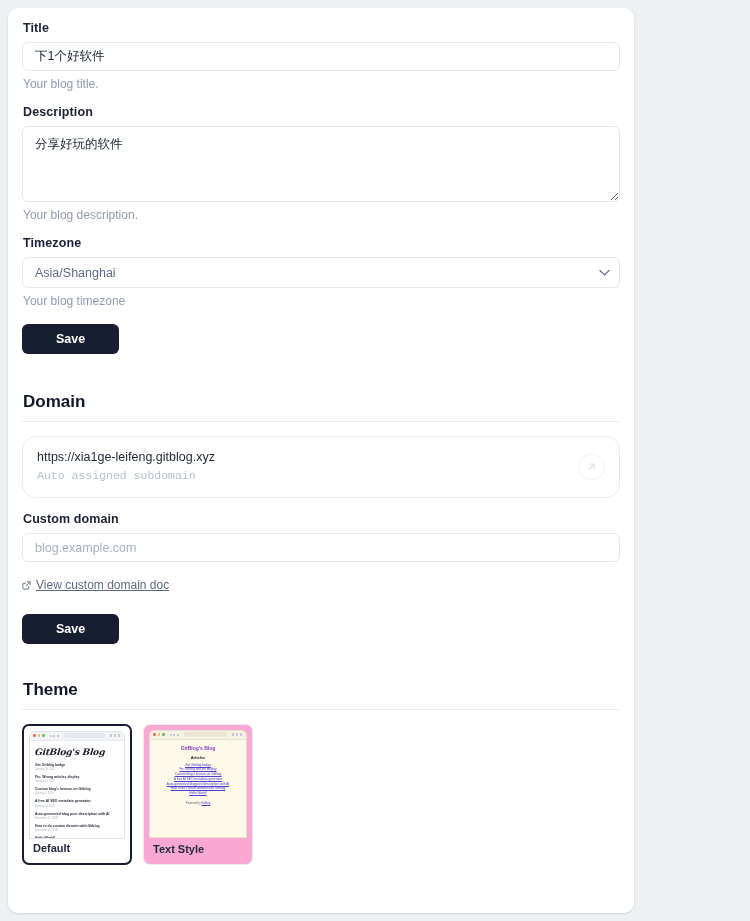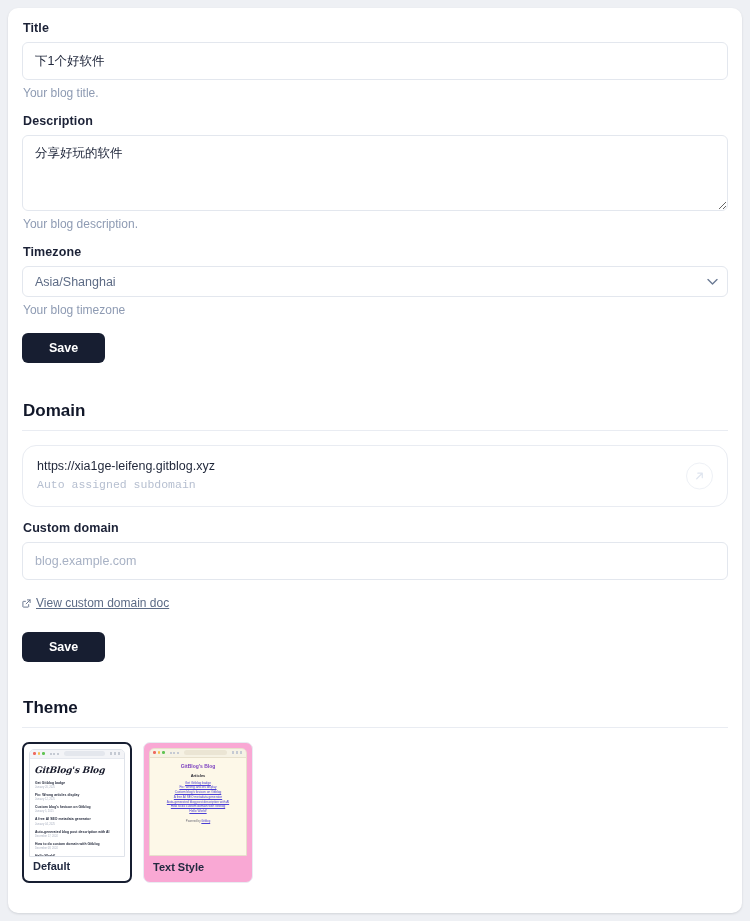--- a/index.html
+++ b/index.html
@@ -5,21 +5,21 @@
   * { box-sizing: border-box; }
   html, body {
     margin: 0; padding: 0;
     width: 750px; height: 921px;
     background: #eef0f4;
     font-family: "Liberation Sans", sans-serif;
   }
   .page-card {
     position: absolute;
     left: 8px; top: 8px;
-    width: 734px; height: 905px;
+    width: 626px; height: 905px;
     background: #ffffff;
     border-radius: 10px;
     box-shadow: 0 1px 3px rgba(16,24,40,0.08), 0 1px 2px rgba(16,24,40,0.05);
     overflow: hidden;
   }
   .inner { padding: 13px 14px 0 14px; }
 
   .field-label {
     font-size: 12.5px;
     font-weight: bold;
@@ -31,21 +31,21 @@
     font-size: 12px;
     color: #8e9bb3;
     margin: 6px 0 0 1px;
   }
   .text-input {
     display: block;
     width: 100%;
     height: 29px;
     border: 1px solid #e3e7ee;
     border-radius: 6px;
-    padding: 18px 12px;
+    padding: 4px 12px;
     font-size: 12.5px;
     font-family: "Liberation Sans", sans-serif;
     color: #21283c;
     background: #fff;
     outline: none;
   }
   .text-input::placeholder { color: #a7b1c4; }
   .textarea {
     display: block;
     width: 100%;
@@ -84,21 +84,21 @@
   }
   .btn-save {
     display: inline-block;
     background: #171e31;
     color: #ffffff;
     border: none;
     border-radius: 6px;
     font-size: 12.5px;
     font-weight: bold;
     font-family: "Liberation Sans", sans-serif;
-    padding: 8px 27px;
+    padding: 8px 34px;
     cursor: pointer;
   }
   .section-title {
     font-size: 17px;
     font-weight: bold;
     color: #111729;
     margin: 0 0 9px 1px;
   }
   .section-rule {
     height: 1px;

